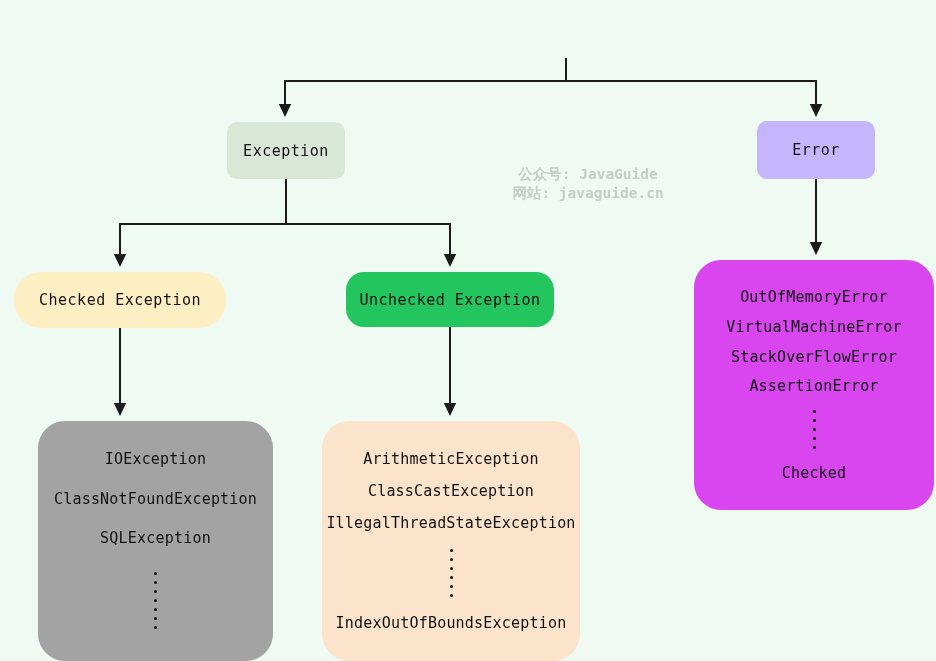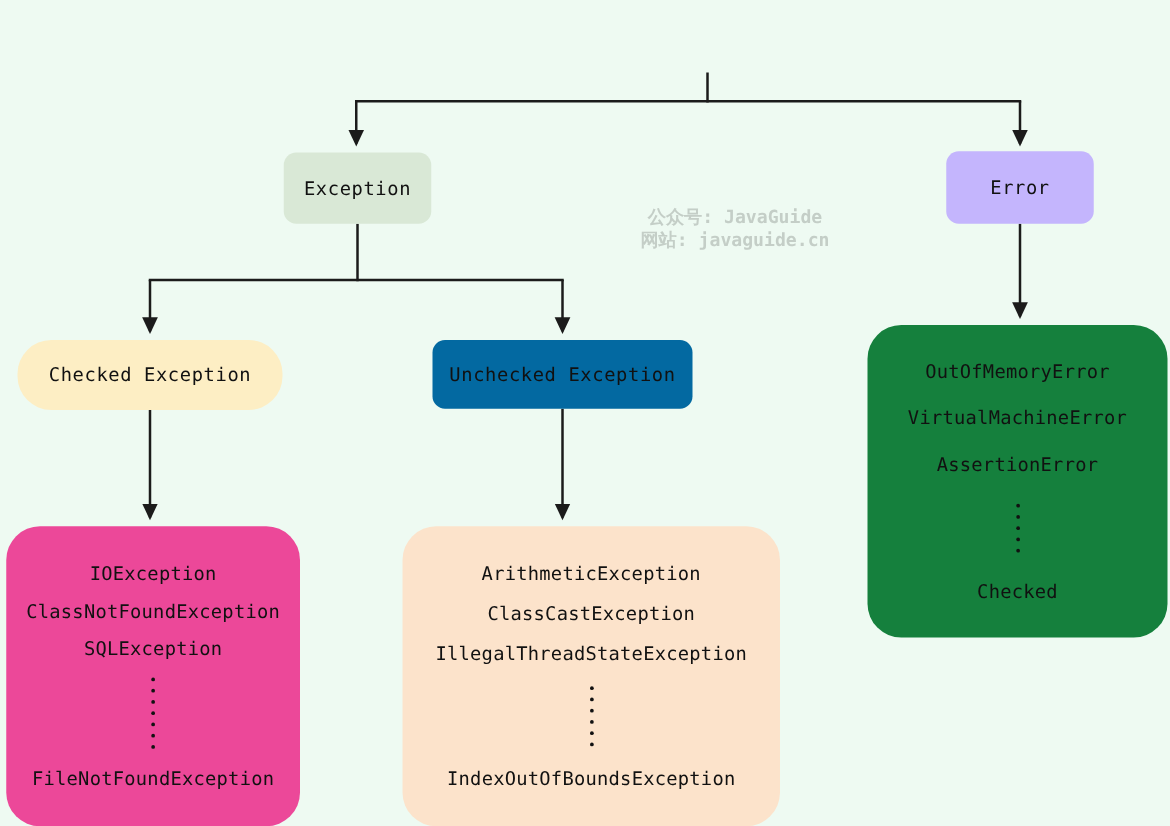--- a/index.html
+++ b/index.html
@@ -20,21 +20,21 @@
   #node-exception{left:227px;top:122px;width:118px;height:57px}
   #node-error{left:757px;top:121px;width:118px;height:58px}
   #node-checked{left:14px;top:272px;width:212px;height:56px}
   #node-unchecked{left:346px;top:272px;width:208px;height:55px}
   .panel{
     position:absolute;display:flex;flex-direction:column;align-items:center;
     justify-content:space-between;border-radius:27px;font-size:15px;font-weight:500;
   }
   #panel-error{left:694px;top:260px;width:240px;height:250px;padding:28px 0;box-sizing:border-box}
   #panel-checked{left:5px;top:421px;width:235px;height:240px;padding:29px 0;box-sizing:border-box}
-  #panel-unchecked{left:322px;top:421px;width:302px;height:240px;padding:29px 0;box-sizing:border-box}
+  #panel-unchecked{left:322px;top:421px;width:258px;height:240px;padding:29px 0;box-sizing:border-box}
   .panel-item{white-space:nowrap;letter-spacing:.2px}
   .dots{display:flex;flex-direction:column;align-items:center;gap:6px;padding:3px 0}
   .dot{width:3px;height:3px;border-radius:50%;background:var(--text,#111)}
   .watermark{
     position:absolute;left:495px;top:165px;width:186px;text-align:center;
     font-size:14.5px;line-height:18.5px;color:var(--watermark,#c4cec7);font-weight:700;white-space:nowrap;
   }
 </style>
 </head>
 <body>
@@ -66,52 +66,52 @@
   </div>
 
   <div class="node" id="node-error" style="background: #c4b5fd;">
     <span>Error</span>
   </div>
 
   <div class="node" id="node-checked" style="background: rgb(253, 238, 196); border-radius: 27px;">
     <span>Checked Exception</span>
   </div>
 
-  <div class="node" id="node-unchecked" style="background: #0369a1;">
+  <div class="node" id="node-unchecked" style="background: #22c55e; border-radius: 18px;">
     <span>Unchecked Exception</span>
   </div>
 
-  <div class="panel" id="panel-error" style="background: #15803d;">
+  <div class="panel" id="panel-error" style="background: #d946ef;">
       <div class="panel-item">OutOfMemoryError</div>
       <div class="panel-item">VirtualMachineError</div>
+      <div class="panel-item">StackOverFlowError</div>
       <div class="panel-item">AssertionError</div>
       <div class="dots">
         <span class="dot"></span>
         <span class="dot"></span>
         <span class="dot"></span>
         <span class="dot"></span>
         <span class="dot"></span>
       </div>
       <div class="panel-item">Checked</div>
     </div>
 
-  <div class="panel" id="panel-checked" style="background: #ec4899;">
+  <div class="panel" id="panel-checked" style="background: #a3a3a3; margin-left: 33px;">
       <div class="panel-item">IOException</div>
       <div class="panel-item">ClassNotFoundException</div>
       <div class="panel-item">SQLException</div>
       <div class="dots">
         <span class="dot"></span>
         <span class="dot"></span>
         <span class="dot"></span>
         <span class="dot"></span>
         <span class="dot"></span>
         <span class="dot"></span>
         <span class="dot"></span>
       </div>
-      <div class="panel-item">FileNotFoundException</div>
     </div>
 
   <div class="panel" id="panel-unchecked" style="background: rgb(252, 227, 203);">
       <div class="panel-item">ArithmeticException</div>
       <div class="panel-item">ClassCastException</div>
       <div class="panel-item">IllegalThreadStateException</div>
       <div class="dots">
         <span class="dot"></span>
         <span class="dot"></span>
         <span class="dot"></span>

